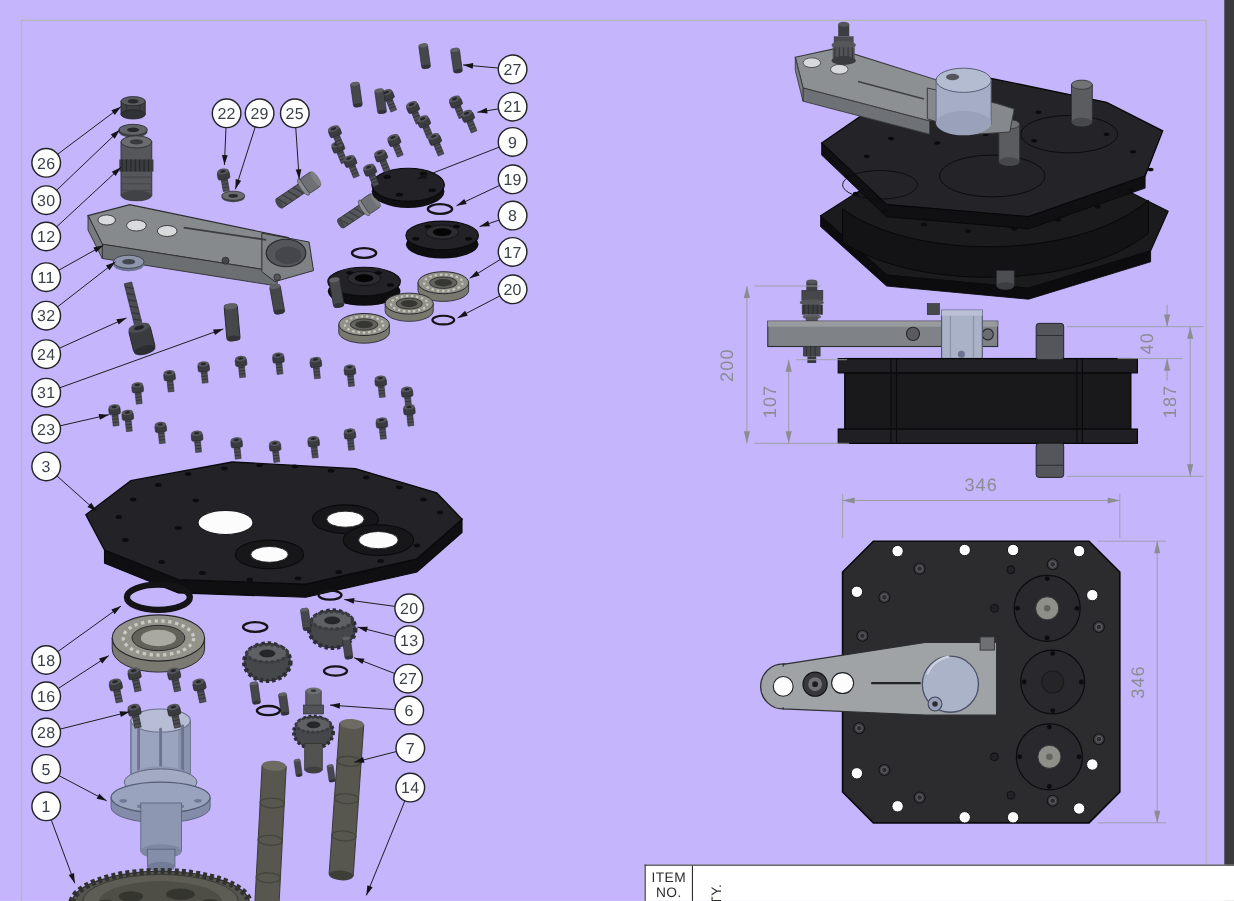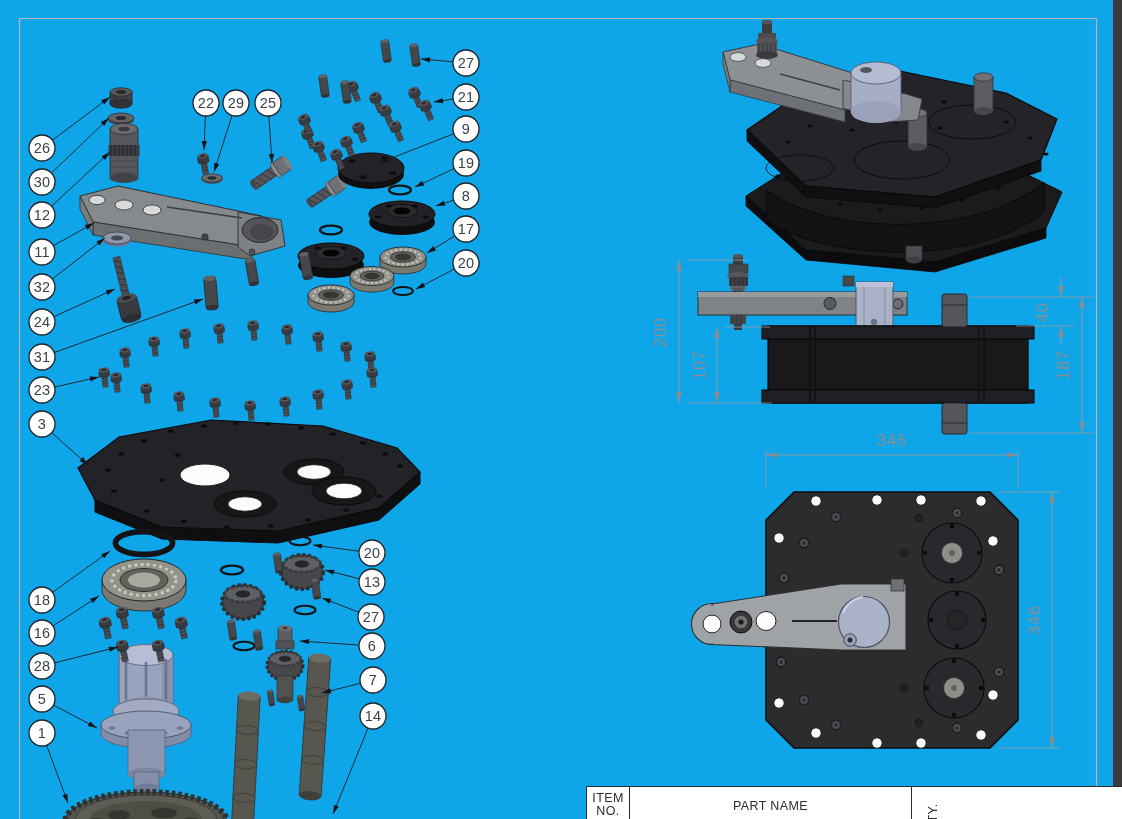--- a/index.html
+++ b/index.html
@@ -1,16 +1,16 @@
 <!DOCTYPE html>
 <html><head>
 <meta charset="utf-8">
 <style>
   html,body{margin:0;padding:0;background:#ffffff;}
-  .page{position:relative;width:1122px;height:819px;overflow:hidden;background:#0ea5e9;
+  .page{position:relative;width:1122px;height:819px;overflow:hidden;background:#c4b5fd;
         font-family:"Liberation Sans",sans-serif;}
   .page svg{position:absolute;left:0;top:0;}
   .edge-bar{position:absolute;top:0;right:0;width:9px;height:819px;}
   .bom{position:absolute;left:540px;top:786px;width:543px;height:33px;background:#fff;
        border-top:1.6px solid #2b2b2d;border-left:1.6px solid #2b2b2d;border-right:1.6px solid #2b2b2d;
        display:flex;color:#2c2d2f;box-sizing:border-box;margin-left:46px;}
   .bom .cell{box-sizing:border-box;border-right:1.6px solid #2b2b2d;text-align:center;
              font-size:12.5px;letter-spacing:.4px;overflow:hidden;position:relative;}
   .bom .cell:last-child{border-right:none;}
   .c-item{width:43px;padding-top:5px;line-height:13px;font-size:12px;}
@@ -760,21 +760,18 @@
       </g>
 </svg>
 
 <div class="edge-bar" style="background: rgb(58, 58, 60);"></div>
 
 <div class="bom">
   <div class="cell c-item">
     <div>ITEM</div>
     <div>NO.</div>
   </div>
-  <div class="cell c-pname">
-    <span>PART NAME</span>
-  </div>
   <div class="cell c-qty">
     <span>QTY.</span>
   </div>
 </div>
 
 </div>
 
 </body></html>

